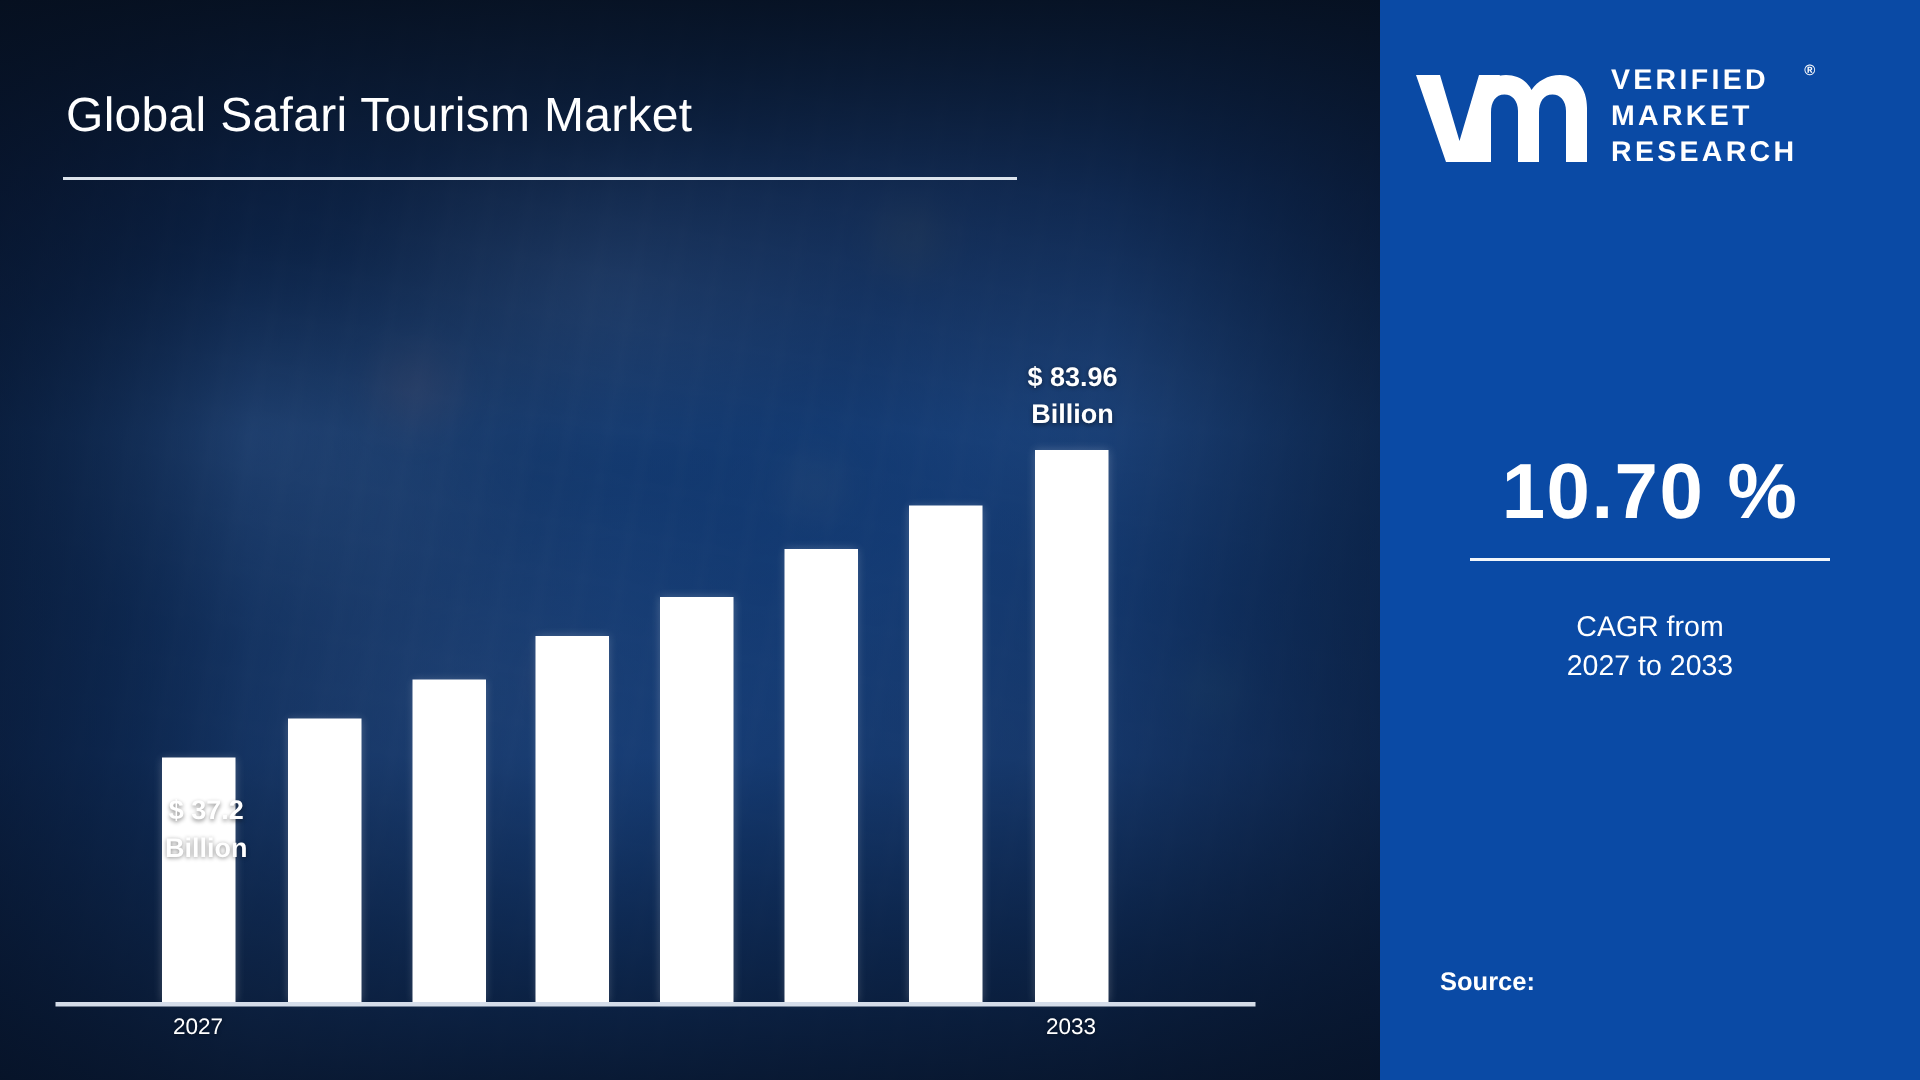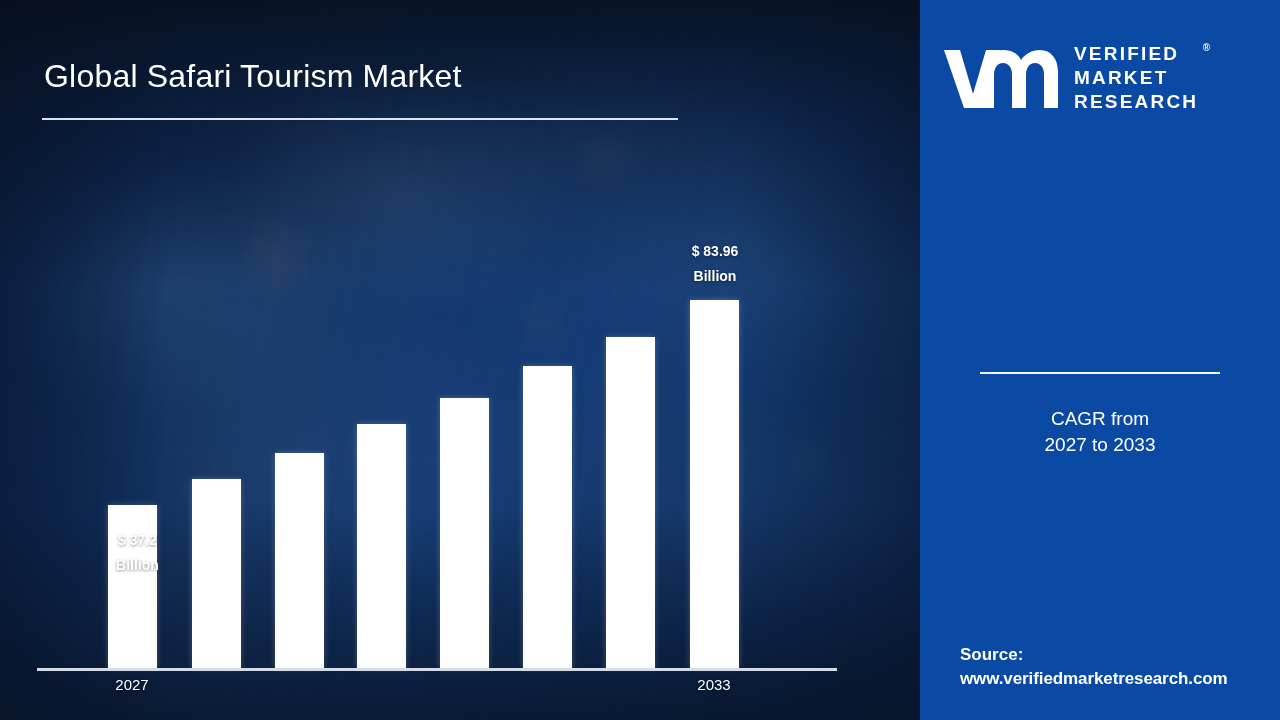--- a/index.html
+++ b/index.html
@@ -74,21 +74,21 @@
     position:absolute; left:37px; top:668px; width:800px; height:3px;
     background:#dfe7f2; opacity:.95;
   }
   .bar {
     position:absolute; bottom:52px; width:49px;
     background:#ffffff;
     box-shadow:0 0 6px rgba(255,255,255,0.22);
   }
   .bar-callout {
     position:absolute;
-    color:#ffffff; font-size:14px; font-weight:600;
+    color:#ffffff; font-size:18px; font-weight:600;
     line-height:25px; text-align:center; white-space:pre-line;
     text-shadow:0 1px 3px rgba(0,0,0,.45);
   }
   .callout-first { left:85px; top:528px; width:105px; text-align:center; }
   .callout-last  { left:660px; top:239px; width:110px; text-align:center; }
   .tick {
     position:absolute; top:676px;
     color:#ffffff; font-size:15px; font-weight:400;
     text-align:center; width:110px;
     text-shadow:0 1px 3px rgba(0,0,0,.45);
@@ -184,23 +184,23 @@
         <path d="M40 66 L40 34 C40 18 52 8 64 8 C72 8 78 12 81 18 C85 12 92 8 100 8 C111 8 118 17 118 30 L118 66 L104 66 L104 32 C104 25 100 21 95 21 C89 21 86 26 86 33 L86 66 L72 66 L72 32 C72 25 68 21 63 21 C57 21 54 26 54 33 L54 66 Z" fill="#ffffff"></path>
       </svg>
       <div class="logo-text">
         <div>VERIFIED</div>
         <div>MARKET</div>
         <div>RESEARCH</div>
         <span class="logo-reg">®</span>
       </div>
     </div>
 
+    <div class="cagr-value">10.70 %</div>
     <div class="cagr-rule" style="left:60px;"></div>
     <div class="cagr-caption">CAGR from
 2027 to 2033</div>
 
     <div class="source-block">
       <div>Source:</div>
-      <div class="source-url">www.verifiedmarketresearch.com</div>
     </div>
 
   </div>
 </div>
 
 </body></html>

